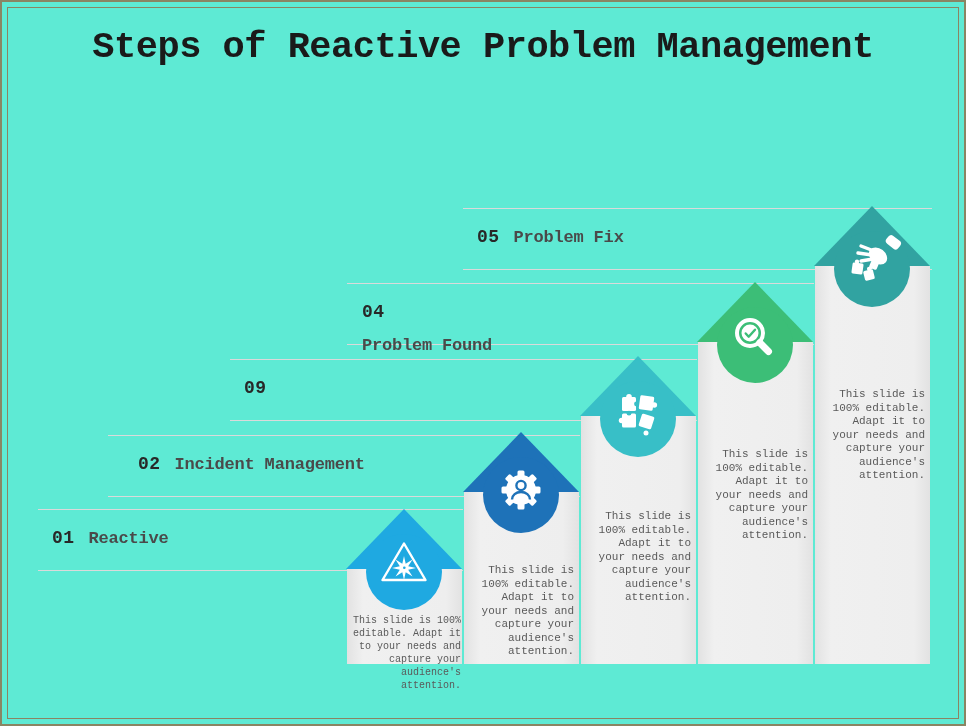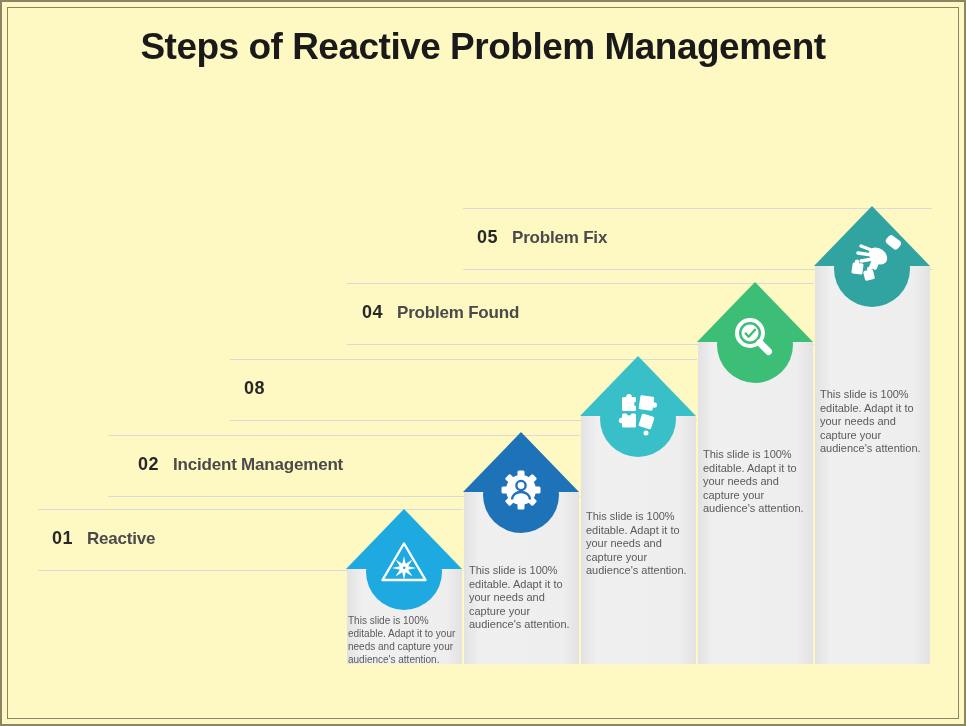--- a/index.html
+++ b/index.html
@@ -1,18 +1,18 @@
 <!DOCTYPE html>
 <html><head>
 <meta charset="utf-8">
 <style>
   html,body{margin:0;padding:0;background:#ffffff;}
   .stage{
-    position:relative;width:966px;height:726px;background:#fef9c3;
-    font-family:Liberation Sans, sans-serif;overflow:hidden;
+    position:relative;width:966px;height:726px;background:#5eead4;
+    font-family:Liberation Mono, monospace;overflow:hidden;
     box-sizing:border-box;border:2px solid #8a8563;
   }
   .inner-frame{
     position:absolute;left:5px;top:5px;right:5px;bottom:5px;
     border:1px solid #8a8563;pointer-events:none;
   }
   .page-title{
     position:absolute;left:0;right:0;top:24px;text-align:center;
     font-size:37px;font-weight:700;color:#1a1a1a;letter-spacing:-0.5px;
   }
@@ -21,21 +21,21 @@
     position:absolute;display:flex;align-items:baseline;gap:14px;white-space:nowrap;
   }
   .step-number{font-size:18px;font-weight:700;color:#282828;letter-spacing:0.5px;}
   .step-label{font-size:17px;font-weight:700;color:#4a4a4a;letter-spacing:-0.2px;}
   .step-column{
     position:absolute;width:115px;
     background:linear-gradient(to right,#e2e2e2 0%,#f0f0f0 14%,#eeeeee 86%,#e2e2e2 100%);
   }
   .step-desc{
     position:absolute;width:115px;box-sizing:border-box;padding:0 5px;
-    font-size:11px;line-height:13.5px;color:#5a5a5a;text-align:left;z-index:3;
+    font-size:11px;line-height:13.5px;color:#5a5a5a;text-align:right;z-index:3;
   }
   .step-desc.first{font-size:10px;line-height:13px;padding:0 1px;}
   .step-arrow{position:absolute;width:116px;height:104px;z-index:2;}
 </style>
 </head>
 <body>
 
 <div class="stage">
   <div class="inner-frame"></div>
 
@@ -54,23 +54,23 @@
 
   <div class="step-label-row" style="left:50px;top:526px;">
     <span class="step-number">01</span>
     <span class="step-label">Reactive</span>
   </div>
   <div class="step-label-row" style="left:120px;top:452px;margin-left:16px;">
     <span class="step-number">02</span>
     <span class="step-label">Incident Management</span>
   </div>
   <div class="step-label-row" style="left:242px;top:376px;">
-    <span class="step-number">08</span>
+    <span class="step-number">09</span>
   </div>
-  <div class="step-label-row" style="left:360px;top:300px;">
+  <div class="step-label-row" style="left:360px;top:300px;flex-direction:column;">
     <span class="step-number">04</span>
     <span class="step-label">Problem Found</span>
   </div>
   <div class="step-label-row" style="left:475px;top:225px;">
     <span class="step-number">05</span>
     <span class="step-label">Problem Fix</span>
   </div>
 
   <div class="step-column" style="left:345px;top:567px;height:95px;"></div>
   <div class="step-column" style="left:462px;top:490px;height:172px;"></div>

